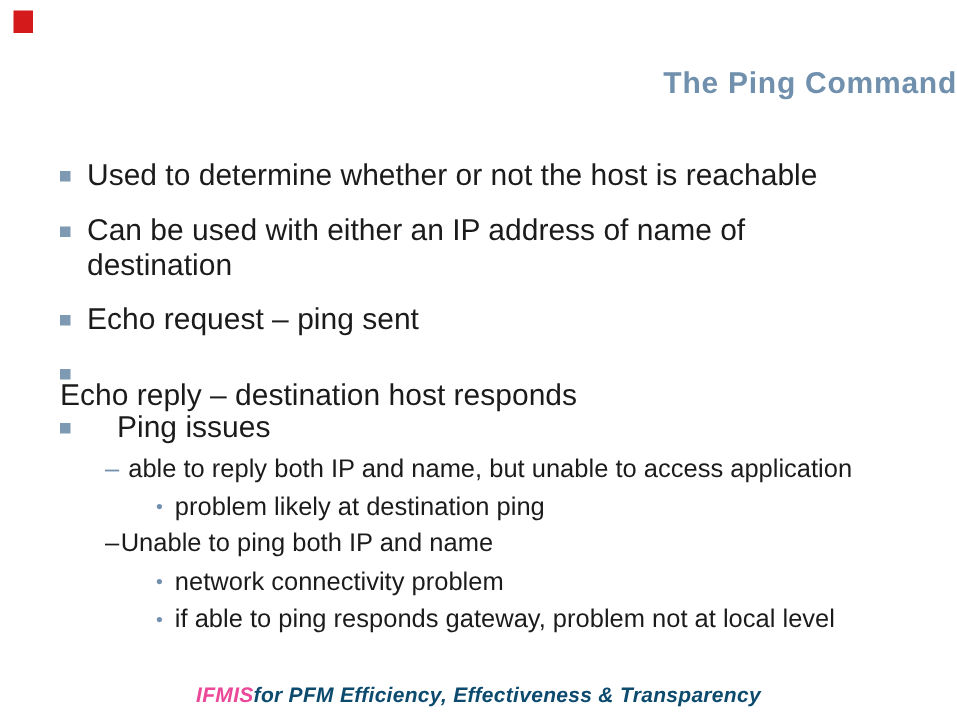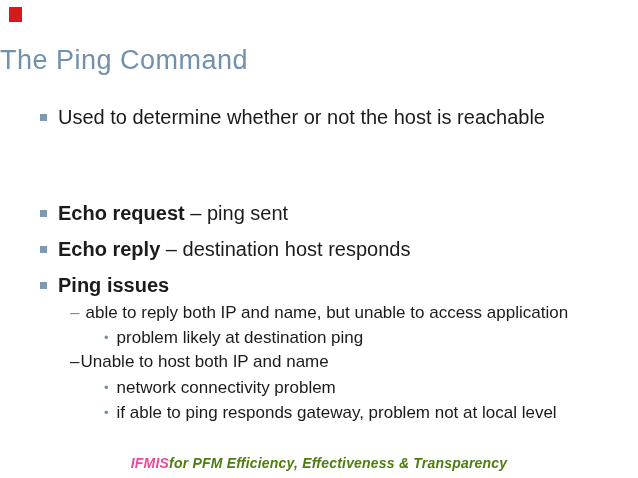--- a/index.html
+++ b/index.html
@@ -18,23 +18,23 @@
     top: 7px;
     width: 13px;
     height: 15px;
     background: #d41a1a;
   }
   .slide-title {
     position: absolute;
     top: 45px;
     left: 0;
     width: 100%;
-    text-align: left;
-    font-size: 27px;
-    font-weight: normal;
+    text-align: right;
+    font-size: 20px;
+    font-weight: bold;
     letter-spacing: 0.5px;
     color: #7090ad;
   }
   
   .brow {
     position: absolute;
     left: 40px;
     display: flex;
     align-items: flex-start;
     font-size: 20px;
@@ -42,26 +42,26 @@
   }
   .brow .sq {
     flex: none;
     width: 7px;
     height: 7px;
     margin-top: 8px;
     margin-right: 11px;
     background: #7e99b2;
   }
   .brow .txt { max-width: 535px; }
-  .brow .bold { font-weight: bold; }
+  .brow .bold { font-weight: normal; }
   .b1 { top: 106px; }
   .b2 { top: 143px; }
   .b3 { top: 202px; }
-  .b4 { top: 238px; }
-  .b5 { top: 274px; }
+  .b4 { top: 238px; flex-direction: column; }
+  .b5 { top: 274px; gap: 20px; }
   
   .srow {
     position: absolute;
     left: 70px;
     display: flex;
     align-items: flex-start;
     font-size: 17px;
     line-height: 20px;
   }
   .srow .dash { flex: none; color: #7090ad; margin-right: 6px; }
@@ -93,36 +93,40 @@
     top: 455px;
     left: 0;
     width: 100%;
     text-align: center;
     font-size: 14px;
     font-weight: bold;
     font-style: italic;
     letter-spacing: 0.2px;
   }
   .footer .brand { color: #ec4899; }
-  .footer .tagline { color: #4d7c0f; margin-left: 0; }
+  .footer .tagline { color: #0c4a6e; margin-left: 0; }
 </style>
 </head>
 <body>
 
 <div class="slide">
 
   <div class="corner-square"></div>
 
   <div class="slide-title">The Ping Command</div>
 
   <div class="brow b1">
     <span class="sq"></span>
     <span class="txt"><span class="bold"></span><span>Used to determine whether or not the host is reachable</span></span>
   </div>
 
+  <div class="brow b2">
+    <span class="sq"></span>
+    <span class="txt"><span class="bold"></span><span>Can be used with either an IP address of name of destination</span></span>
+  </div>
 
   <div class="brow b3">
     <span class="sq"></span>
     <span class="txt"><span class="bold">Echo request</span><span> – ping sent</span></span>
   </div>
 
   <div class="brow b4">
     <span class="sq"></span>
     <span class="txt"><span class="bold">Echo reply</span><span> – destination host responds</span></span>
   </div>
@@ -137,21 +141,21 @@
     <span class="txt">able to reply both IP and name, but unable to access application</span>
   </div>
 
   <div class="trow t1">
     <span class="dot">•</span>
     <span class="txt">problem likely at destination ping</span>
   </div>
 
   <div class="srow s2 dark-dash">
     <span class="dash">–</span>
-    <span class="txt">Unable to host both IP and name</span>
+    <span class="txt">Unable to ping both IP and name</span>
   </div>
 
   <div class="trow t2">
     <span class="dot">•</span>
     <span class="txt">network connectivity problem</span>
   </div>
 
   <div class="trow t3">
     <span class="dot">•</span>
     <span class="txt">if able to ping responds gateway, problem not at local level</span>

